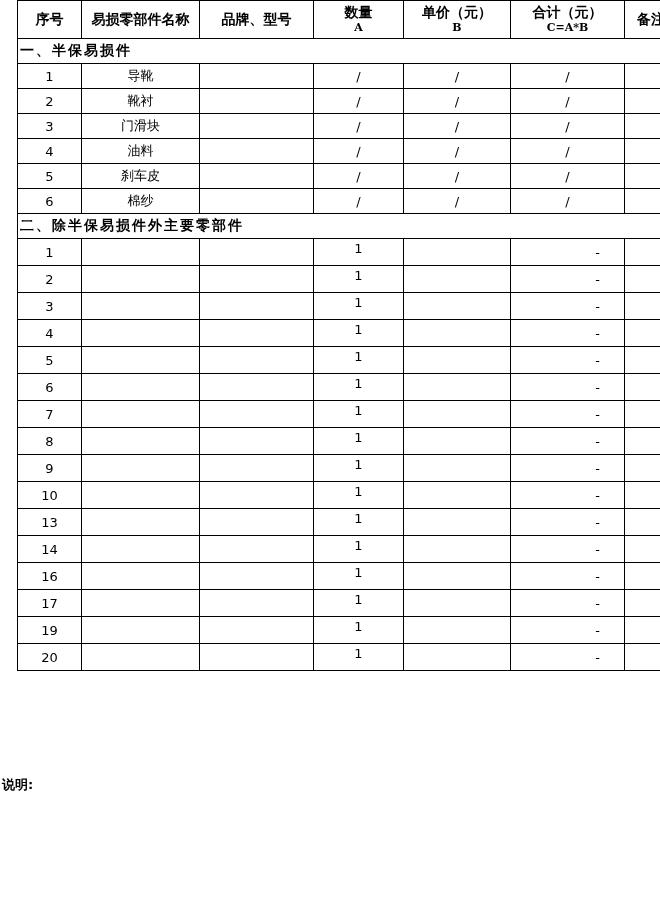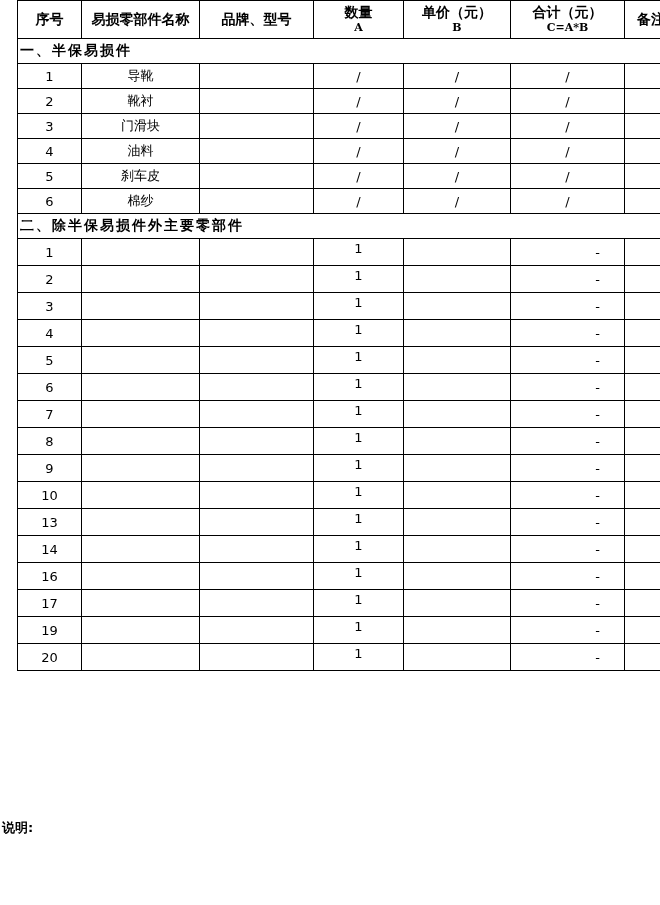--- a/index.html
+++ b/index.html
@@ -7,21 +7,21 @@
          font-family:"DejaVu Sans", sans-serif; color:#000; }
   table { position:absolute; left:17px; top:0; border-collapse:collapse; table-layout:fixed; width:660px; }
   td, th { border:1.5px solid #000; padding:0; text-align:center; vertical-align:middle;
            font-size:13px; overflow:hidden; white-space:nowrap; }
   th { font-weight:bold; font-size:14px; line-height:15px; height:37px; }
   th .sub { display:block; font-size:11px; font-family:"DejaVu Serif", serif; }
   tr.sec td { text-align:left; font-weight:bold; font-size:14px; letter-spacing:2px; padding-left:2px; height:24px; }
   tr.row td { height:24px; }
   td.total { text-align:right; padding-right:24px; }
   td.qty { vertical-align:top; padding-top:2px; }
-  .notes { position:absolute; left:2px; top:774px; width:656px; font-size:13px; line-height:21px; font-weight:bold;margin-top:43px; }
+  .notes { position:absolute; left:2px; top:774px; width:656px; font-size:13px; line-height:21px; font-weight:bold; }
   .notes p { margin:0; }
   .notes .title { font-weight:bold; }
 </style>
 </head>
 <body>
 
 <table>
   <colgroup>
     <col style="width:64px">
       <col style="width:118px">

